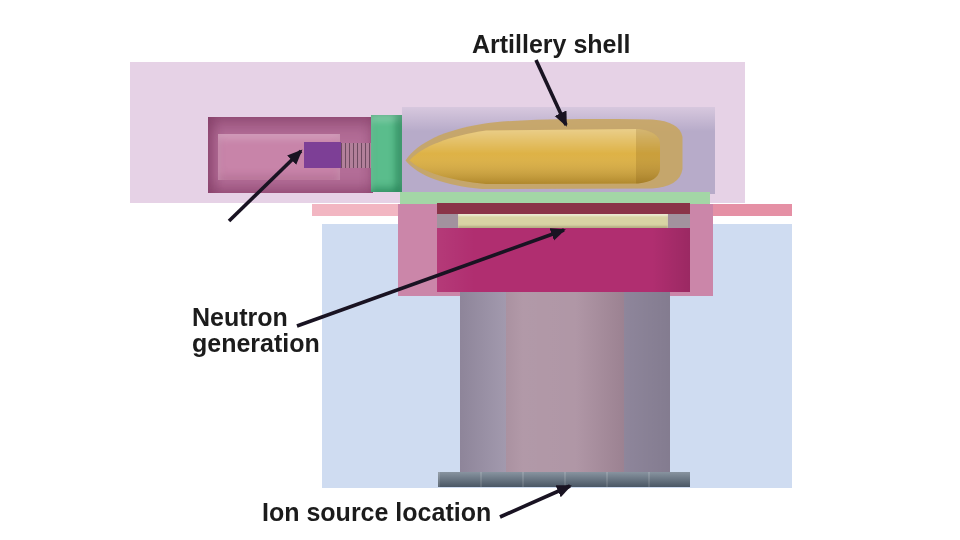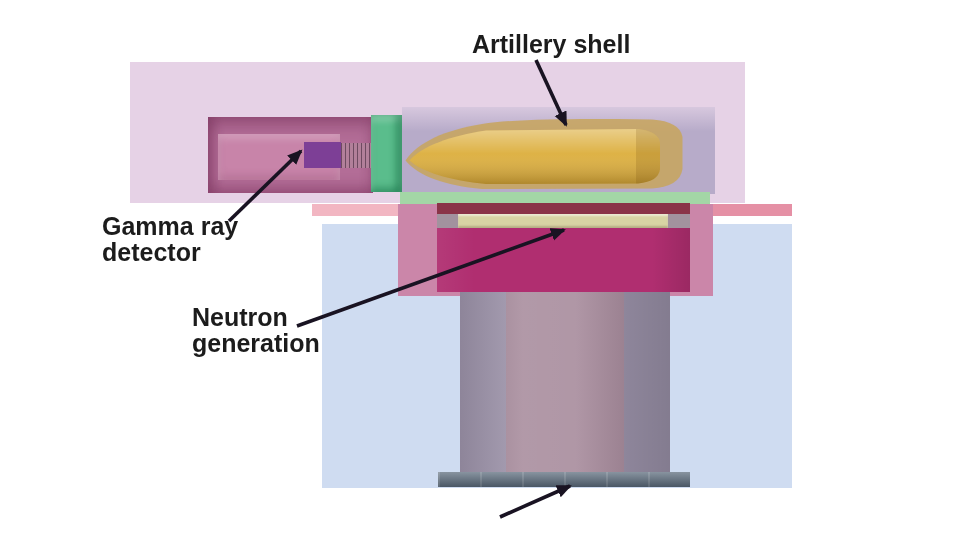--- a/index.html
+++ b/index.html
@@ -105,17 +105,16 @@
     <path fill="url(#goldShade)" d="M409.5,160.5 C422,146 450,136 486,130.5 L638,129 Q658.5,131.5 660,143 L660,169 Q658.5,181.5 638,183.5 L486,184 C450,180.5 422,172 409.5,160.5 Z"></path>
     <path fill="rgba(110,70,10,0.18)" d="M636,129 L638,129 Q658.5,131.5 660,143 L660,169 Q658.5,181.5 638,183.5 L636,183.5 Z"></path>
 
     <line x1="536" y1="60" x2="566" y2="125" stroke-width="3.6" marker-end="url(#ah)" stroke="#191322"></line>
     <line x1="229" y1="221" x2="301" y2="151" stroke-width="3.6" marker-end="url(#ah)" stroke="#191322"></line>
     <line x1="297" y1="326" x2="564" y2="230" stroke-width="3.6" marker-end="url(#ah)" stroke="#191322"></line>
     <line x1="500" y1="517" x2="570" y2="486" stroke-width="3.6" marker-end="url(#ah)" stroke="#191322"></line>
   </svg>
 
   <div class="abs diagram-label label-artillery" style="color: rgb(28, 28, 28);">Artillery shell</div>
-  <div class="abs diagram-label label-gamma" style="color: rgb(28, 28, 28);">Gamma ray
-detector</div>
   <div class="abs diagram-label label-neutron" style="color: rgb(28, 28, 28);">Neutron
 generation</div>
+  <div class="abs diagram-label label-ion" style="color: rgb(28, 28, 28);">Ion source location</div>
 </div>
 
 </body></html>

